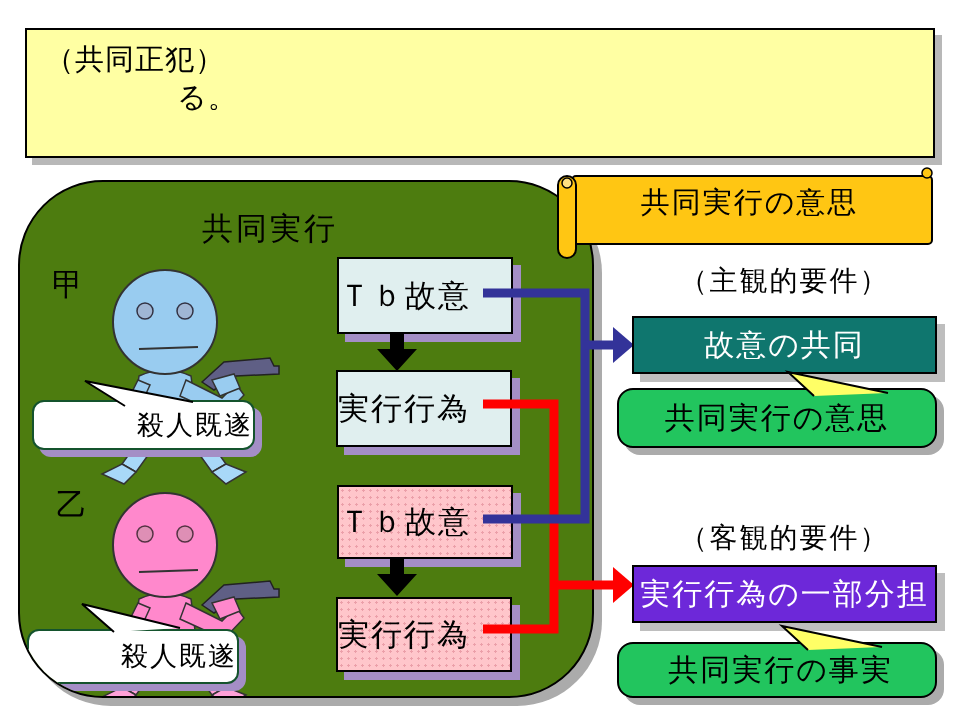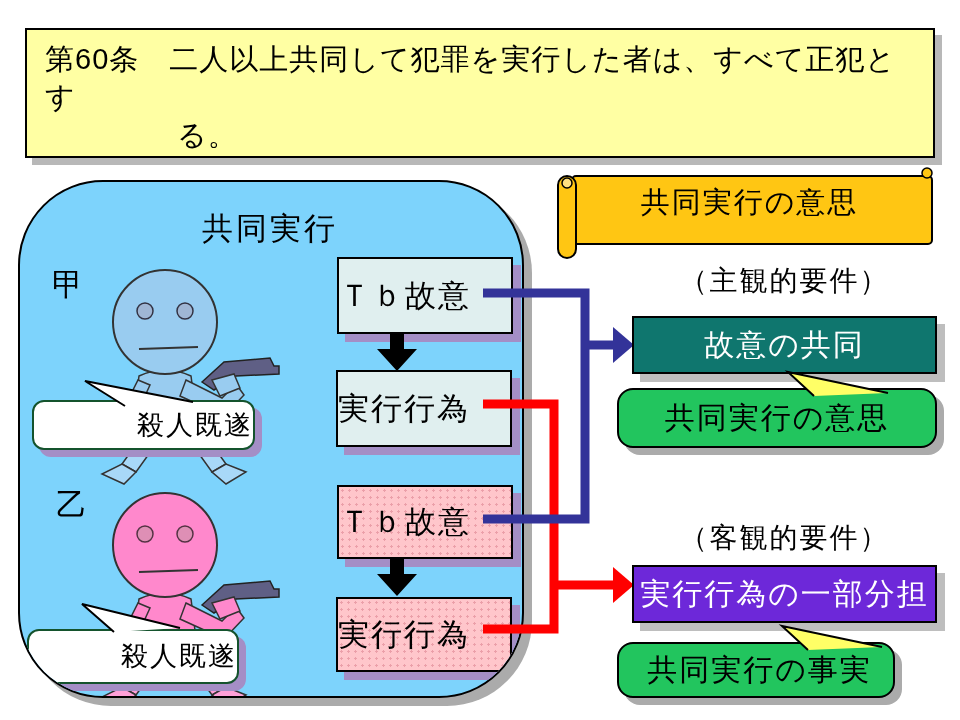--- a/index.html
+++ b/index.html
@@ -15,22 +15,22 @@
     left:25px;top:28px;width:910px;height:130px;
     background:#FFFFA3;border:2px solid #000;
     box-shadow:7px 7px 0 #B8B8B8;
     box-sizing:border-box;padding:10px 18px 0 18px;
     font-size:29px;line-height:38px;letter-spacing:1px;
   }
   .statute .indent{padding-left:132px;}
 
   
   .panel{
-    left:18px;top:180px;width:506px;height:518px;
-    background:#7dd3fc;border:2px solid #000;border-radius:85px;
+    left:18px;top:180px;width:576px;height:518px;
+    background:#4d7c0f;border:2px solid #000;border-radius:85px;
     box-shadow:8px 8px 0 #ABABAB;box-sizing:border-box;overflow:hidden;
   }
   .panel-title{left:140px;top:26px;width:220px;text-align:center;font-size:31px;letter-spacing:3px;}
   .actor-label{font-size:31px;}
   .lbl-kou{left:32px;top:82px;}
   .lbl-otsu{left:36px;top:302px;}
 
   
   .flowbox{
     border:2px solid #000;box-sizing:border-box;text-align:left;
@@ -68,31 +68,31 @@
   }
   .navy{left:632px;top:316px;background:#0f766e;}
   .redbox{left:632px;top:565px;background:#6d28d9;}
 
   .ybubble{
     background:#22c55e;border:2px solid #000;border-radius:16px;
     box-sizing:border-box;text-align:center;font-size:30px;letter-spacing:2px;
     box-shadow:7px 7px 0 #ABABAB;
   }
   .yb1{left:617px;top:388px;width:320px;height:60px;line-height:56px;}
-  .yb2{left:617px;top:642px;width:278px;height:56px;line-height:52px;padding-left:7px;}
+  .yb2{left:617px;top:642px;width:320px;height:56px;line-height:52px;padding-left:7px;}
 
   .banner-label{left:567px;top:183px;width:365px;text-align:center;font-size:29px;letter-spacing:2px;}
 
   svg{display:block;}
 </style>
 </head>
 <body>
 
 <div class="abs statute">
-  <div>第60条　二人以上共同して犯罪を実行した者は、すべて正犯とす</div>
+  <div>（共同正犯）</div>
   <div class="indent">る。</div>
 </div>
 
 <div class="abs panel">
   <div class="abs panel-title">共同実行</div>
   <div class="abs actor-label lbl-kou">甲</div>
   <div class="abs actor-label lbl-otsu">乙</div>
 
   <svg class="abs" style="left:54px;top:82px;" width="220" height="232" viewBox="0 0 220 232">
     <polygon points="78,158 95,162 62,208 48,200" fill="#A8D8F8" stroke="#333" stroke-width="1.5"></polygon>

